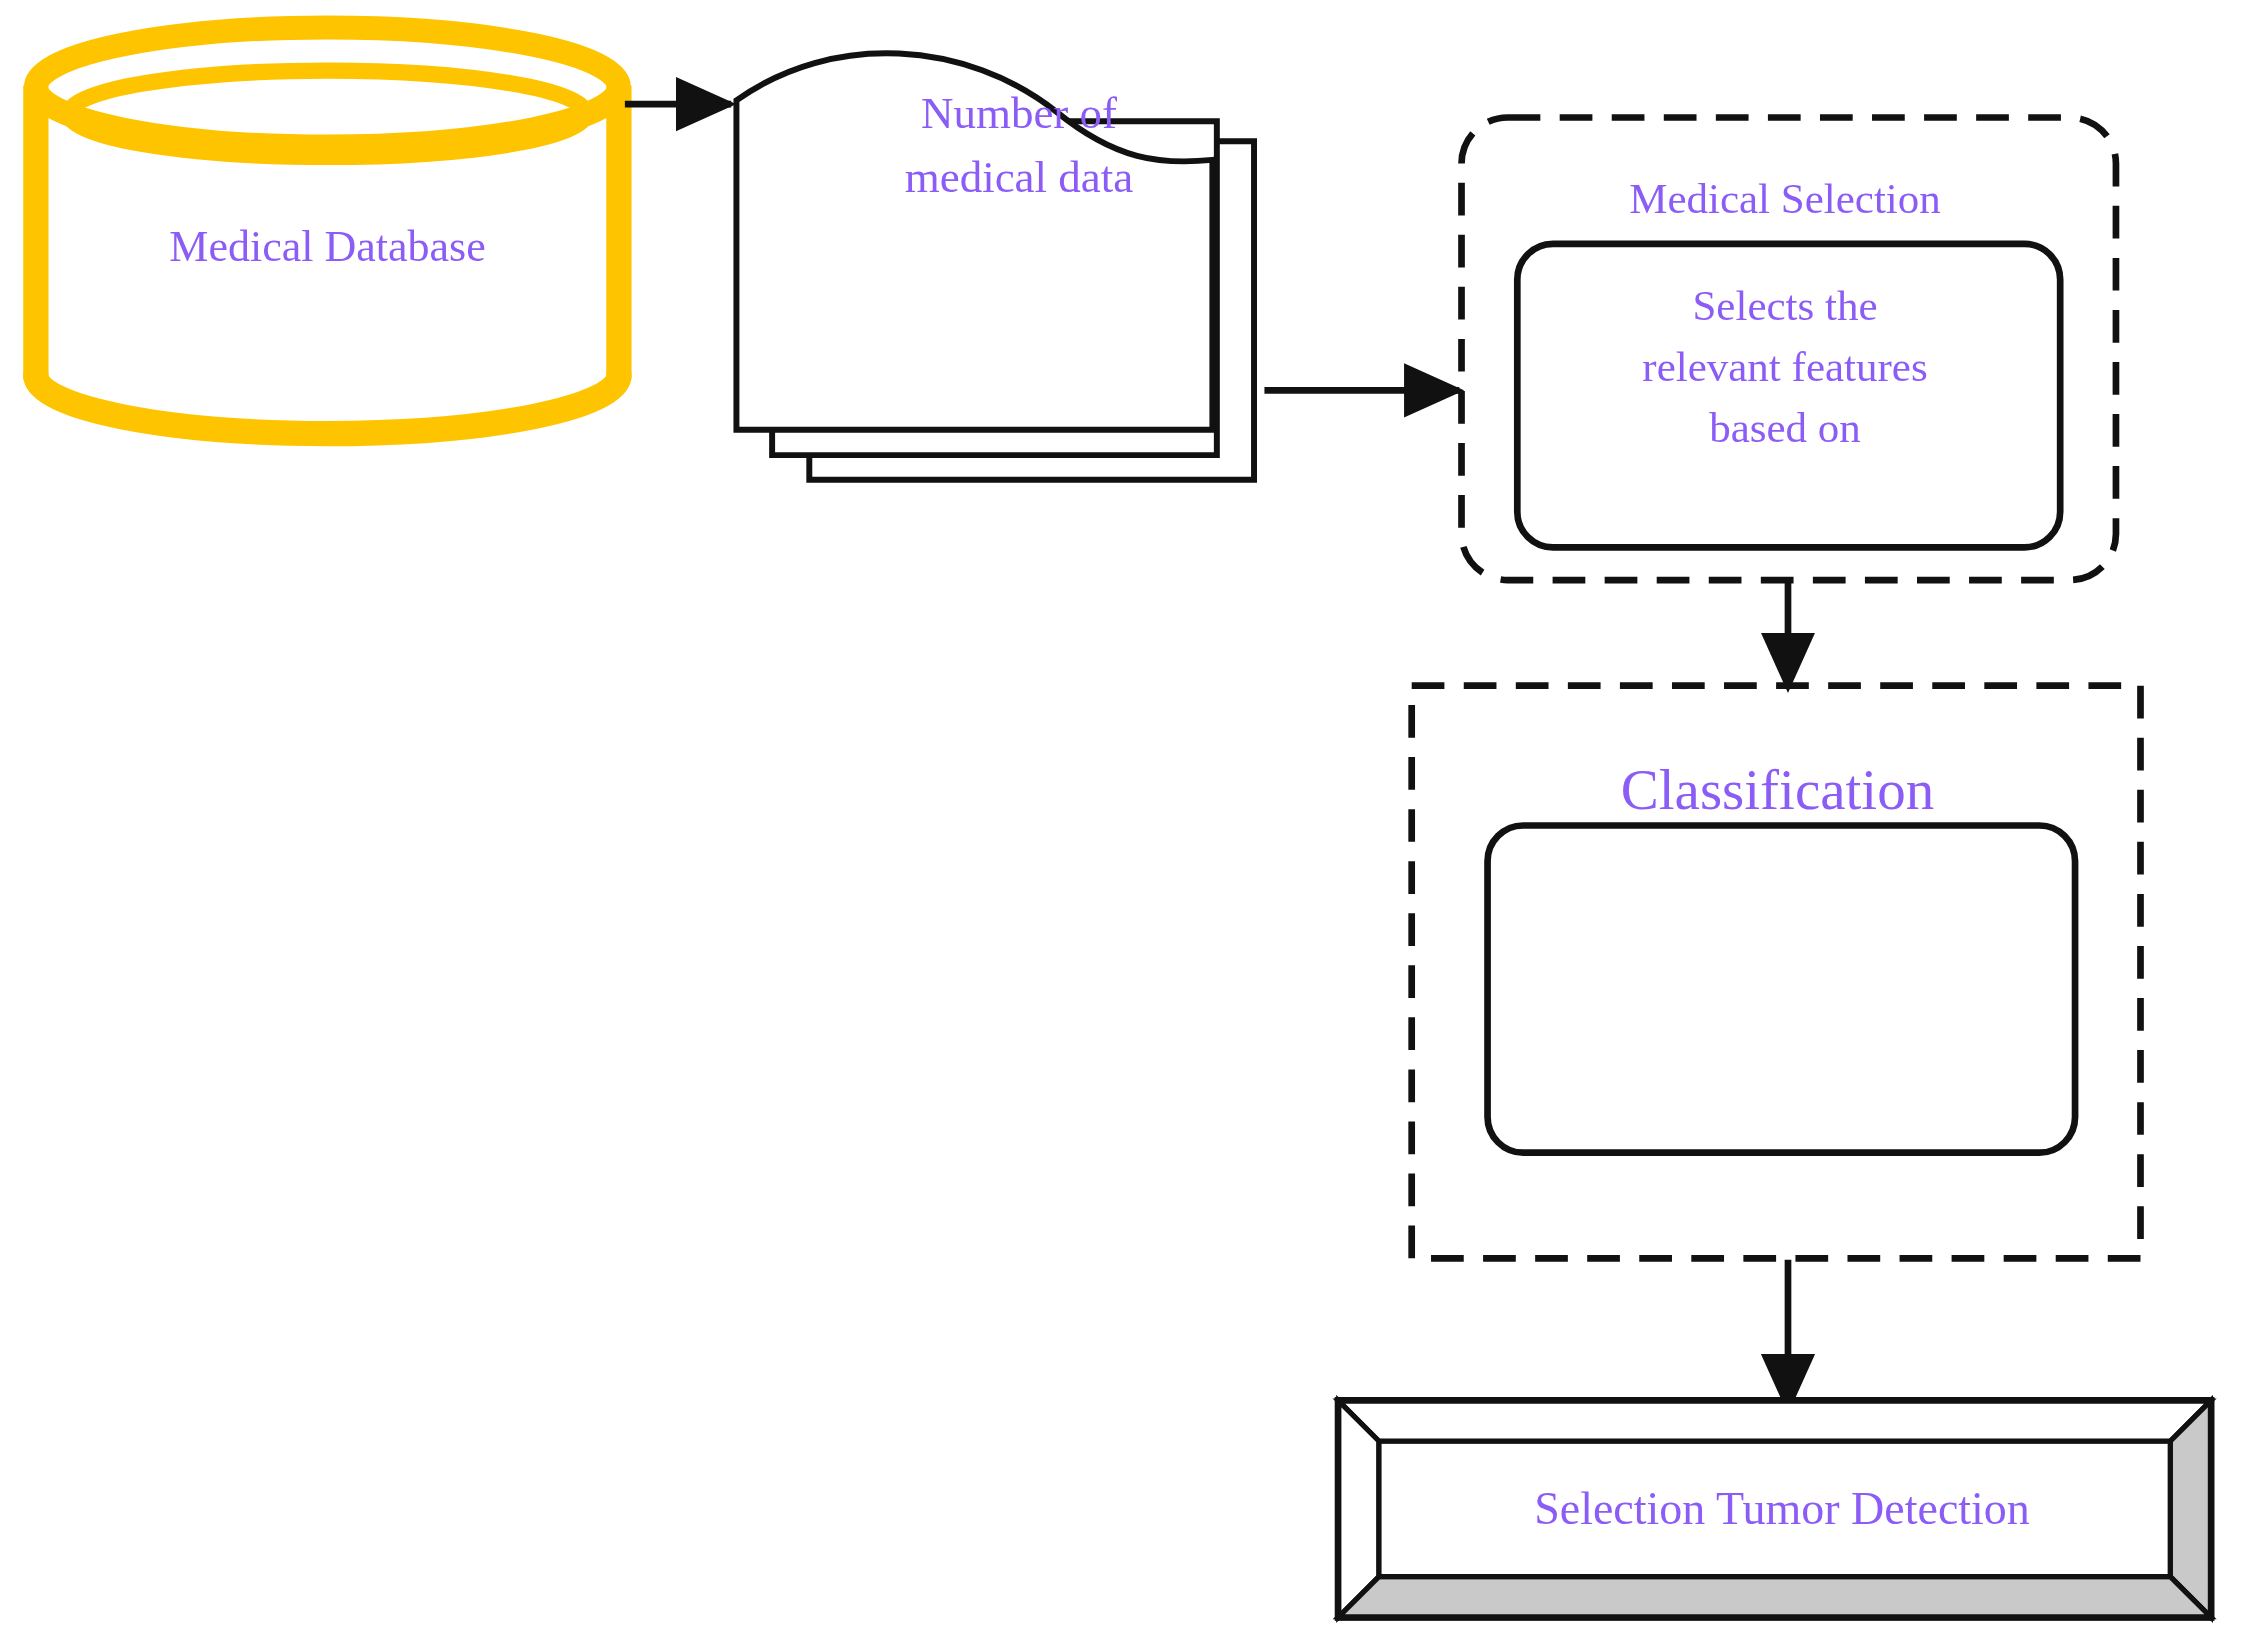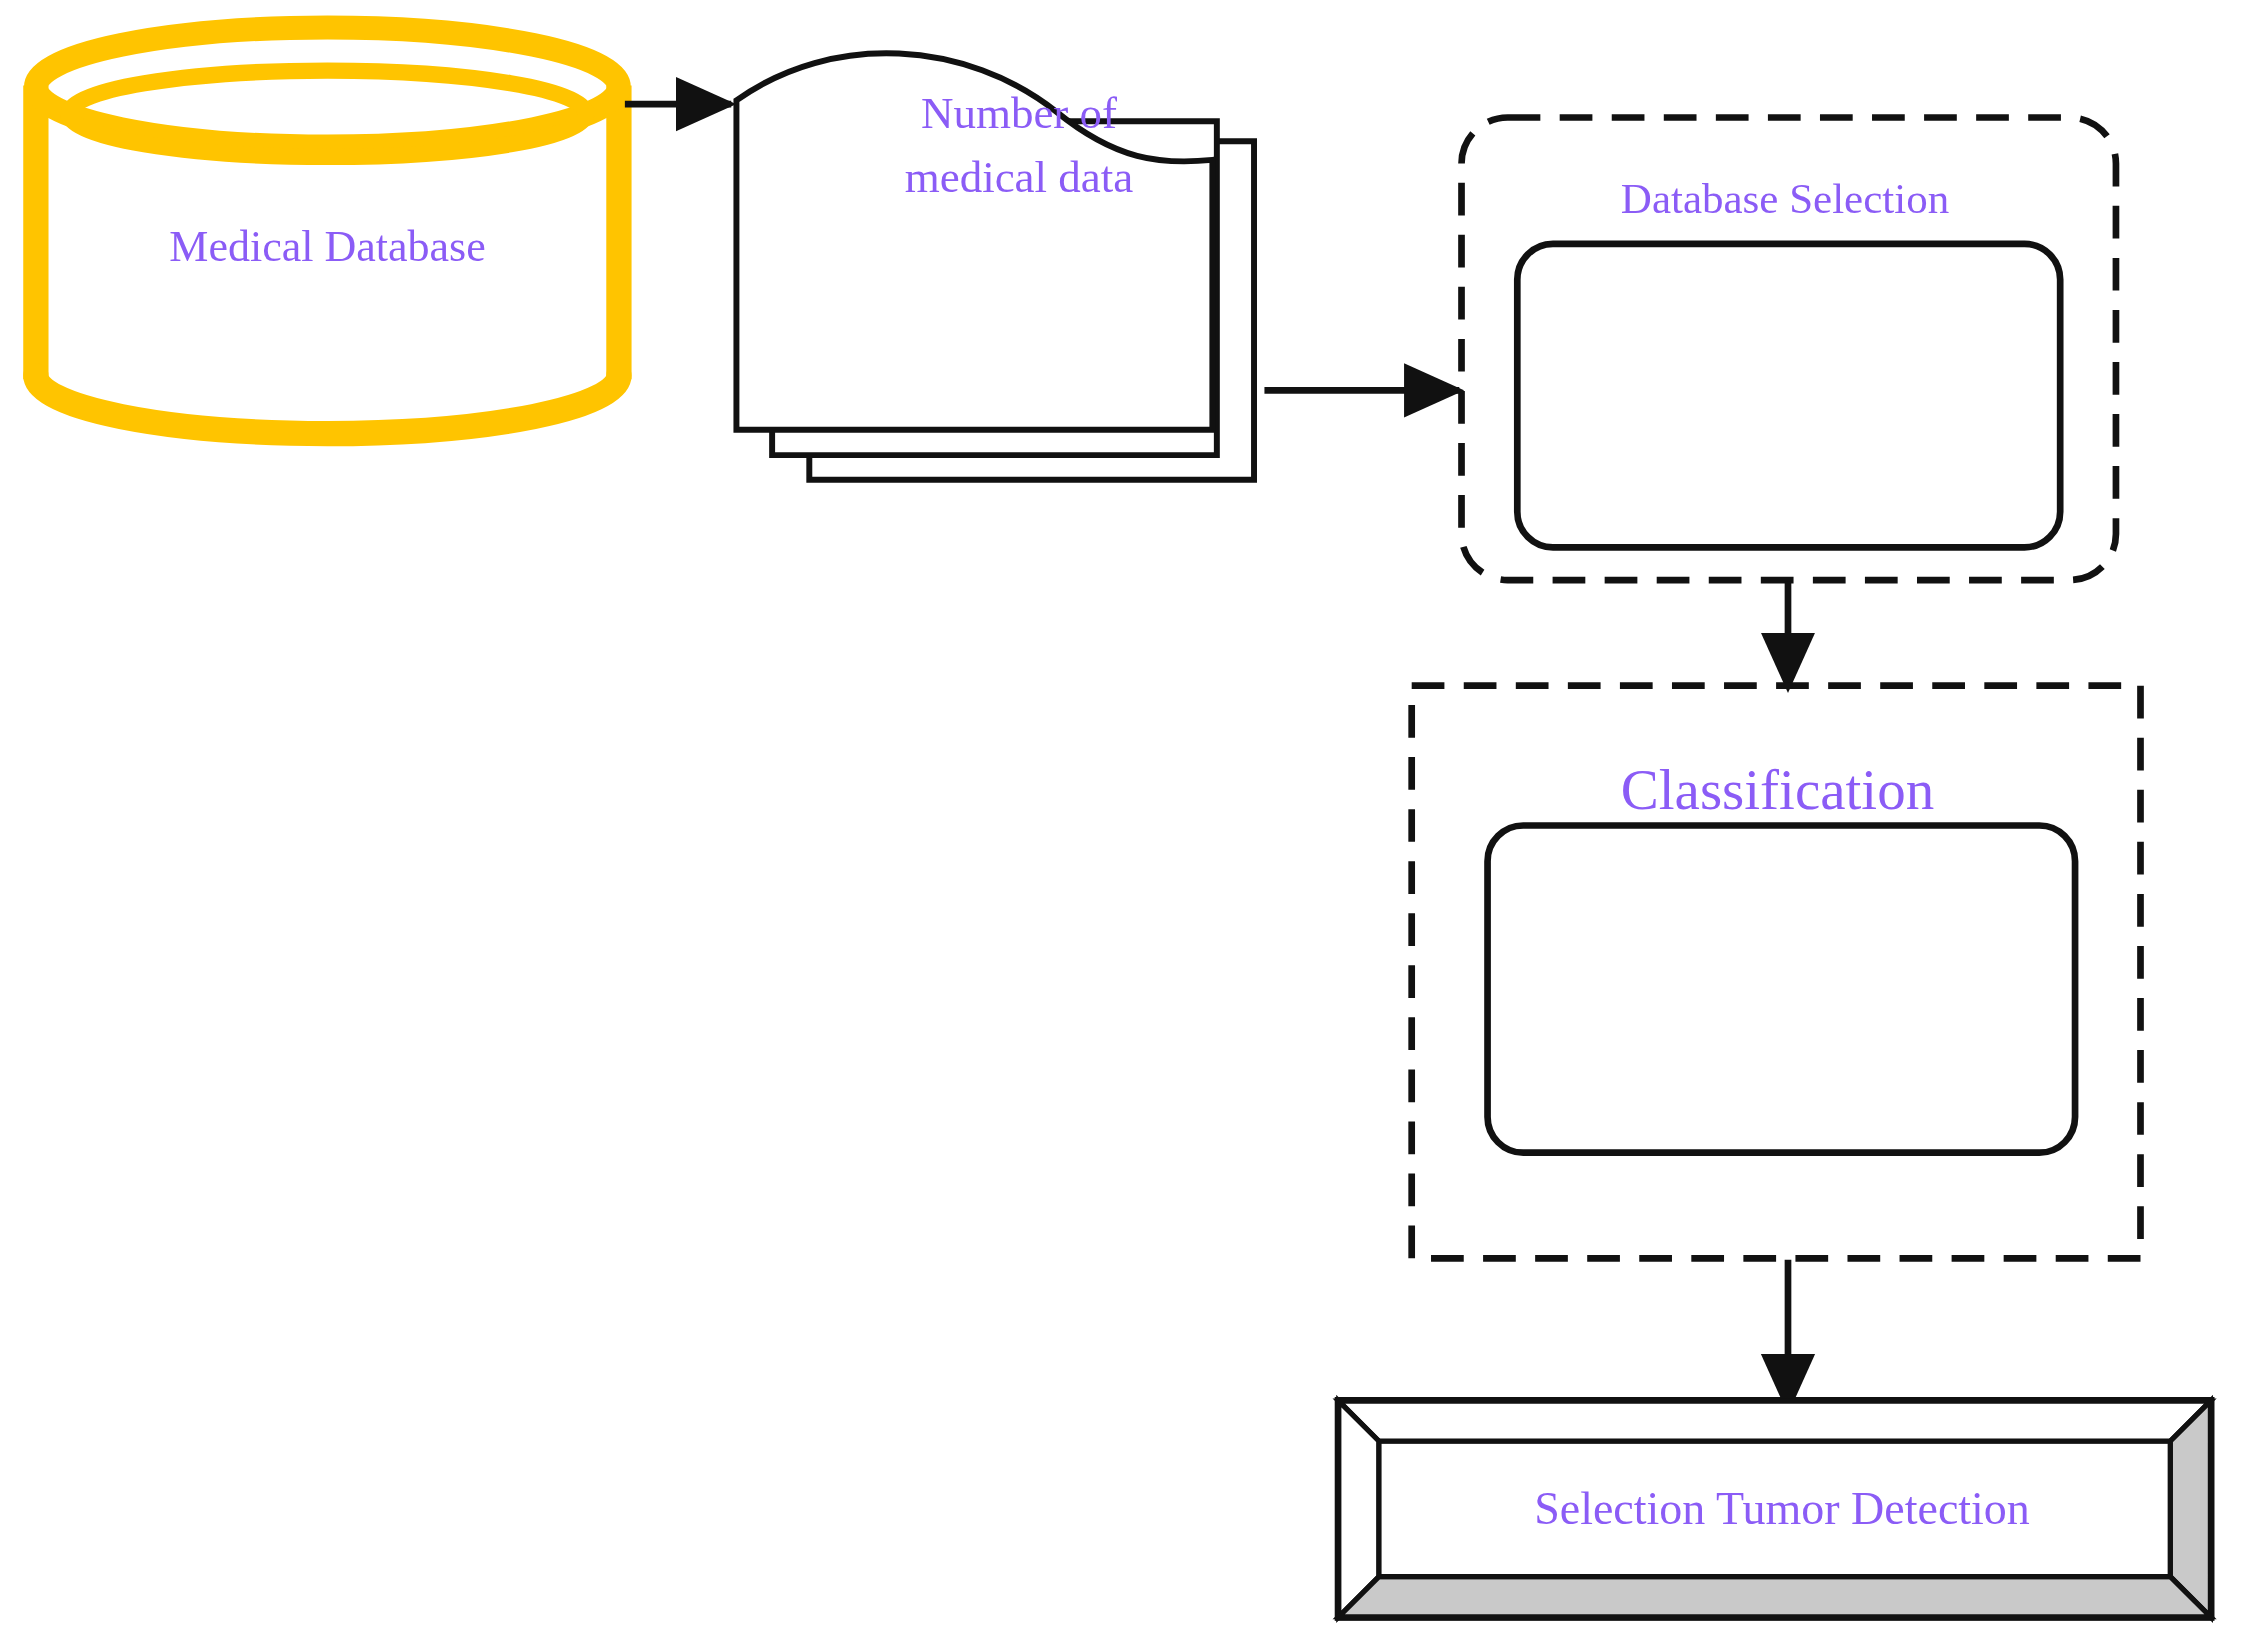--- a/index.html
+++ b/index.html
@@ -152,22 +152,25 @@
       <rect x="1854" y="1938" width="1064" height="182" fill="#ffffff" stroke="#111111" stroke-width="7"></rect>
     </g>
 
   </svg>
 
   <div class="lbl lbl-db">Medical Database</div>
 
   <div class="lbl lbl-docs">Number of
 medical data</div>
 
-  <div class="lbl lbl-fs-title">Database Selection</div>
+  <div class="lbl lbl-fs-title">Medical Selection</div>
 
+  <div class="lbl lbl-fs-body">Selects the
+relevant features
+based on</div>
 
   <div class="lbl lbl-cls-title">Classification</div>
 
 
   <div class="lbl lbl-out">Selection Tumor Detection</div>
 
 </div>
 
 
 </body></html>

